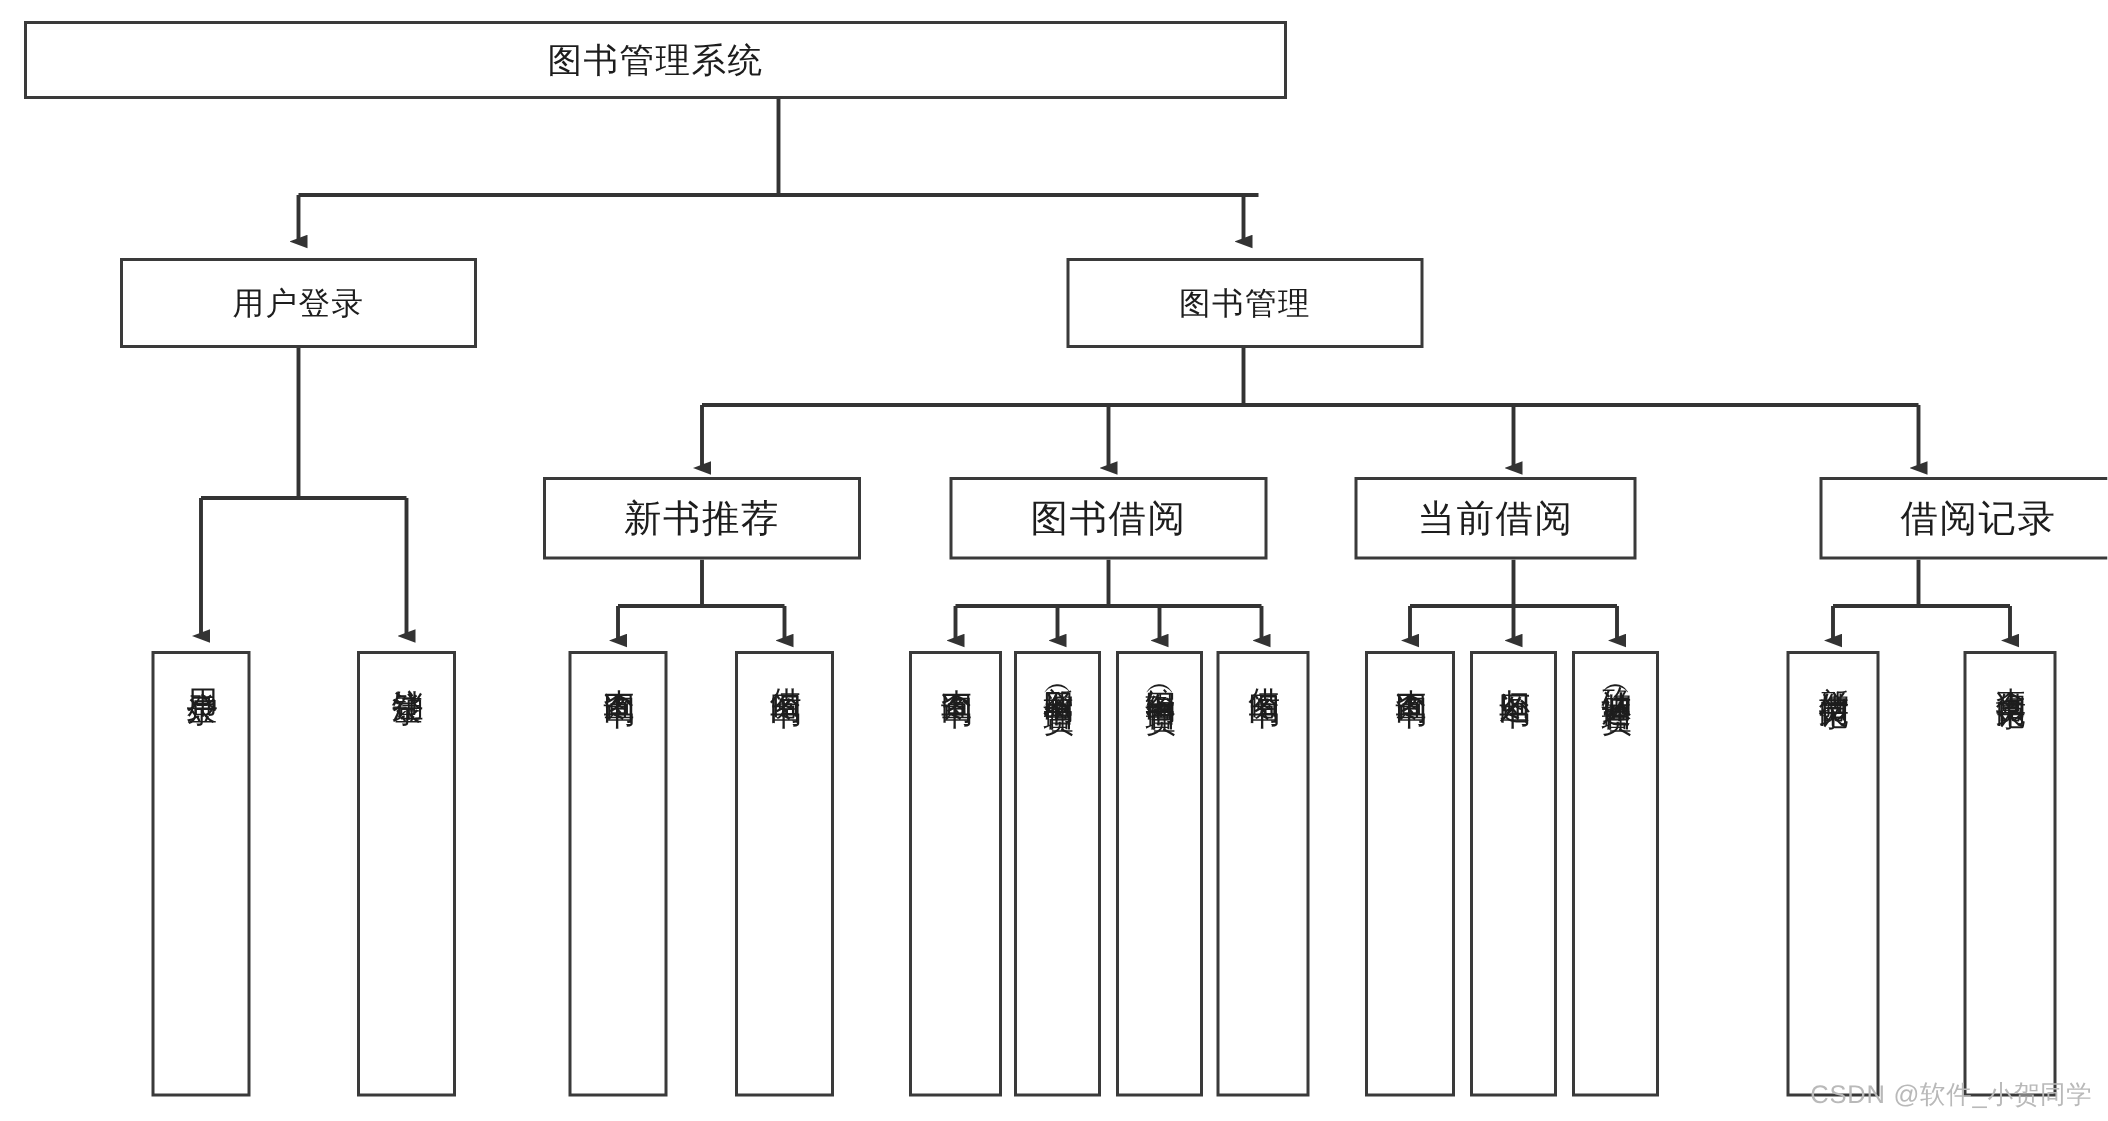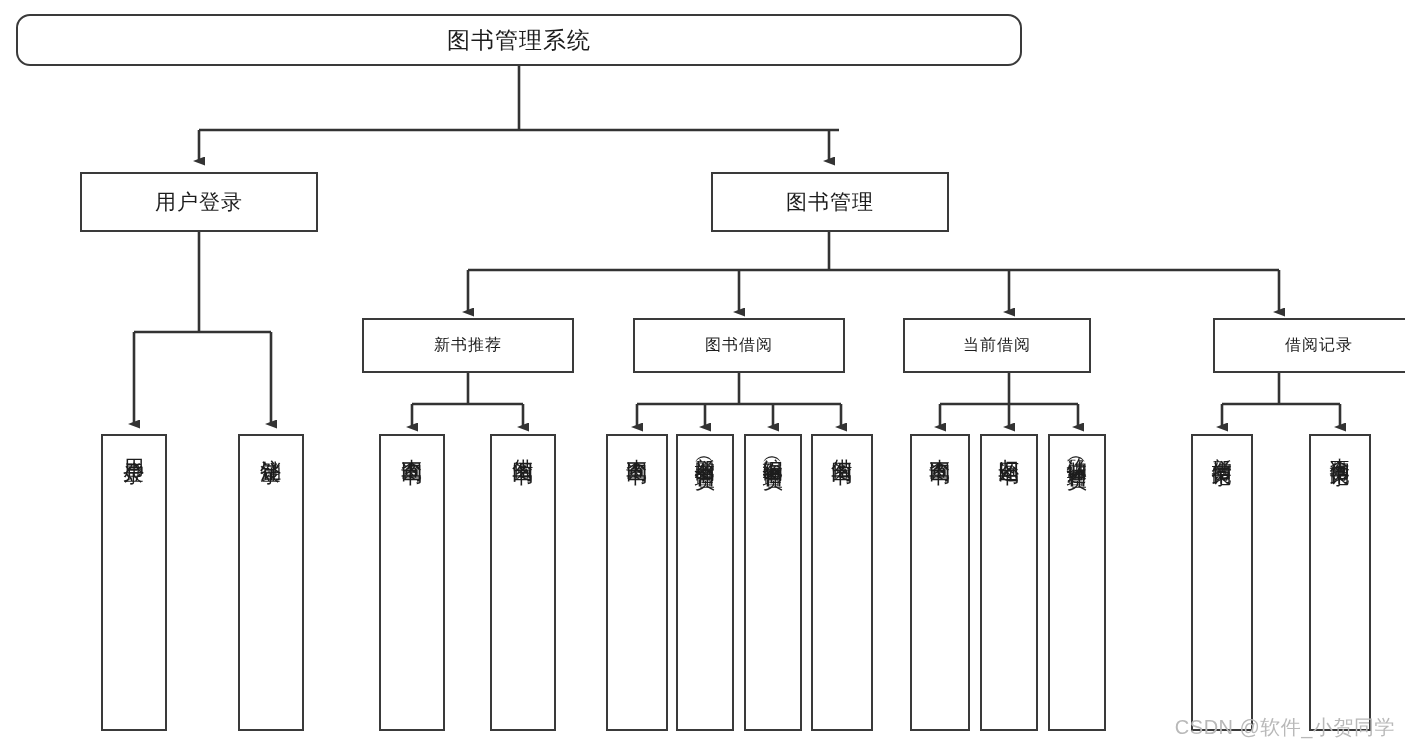--- a/index.html
+++ b/index.html
@@ -40,41 +40,41 @@
   }
   .node.root {
     font-size: 23px;
     letter-spacing: 1px;
   }
   .node.level1 {
     font-size: 21px;
     letter-spacing: 1px;
   }
   .node.level2 {
-    font-size: 16px;
+    font-size: 25px;
     letter-spacing: 1px;
   }
   .node.leaf {
     font-size: 21px;
     writing-mode: vertical-rl;
     text-orientation: upright;
     align-items: center;
     justify-content: flex-start;
     padding-top: 6px;
     line-height: 1.12;
     letter-spacing: 2px;
   }
   .node.leaf.tall-text {
     font-size: 20px;
   }
   .watermark {
     position: absolute;
     right: 10px;
     bottom: 6px;
-    font-size: 20px;
+    font-size: 17px;
     color: #b9b9b9;
     white-space: nowrap;
     z-index: 5;
     letter-spacing: 0.5px;
   }
 </style>
 </head>
 <body>
 
 <div id="canvas">
@@ -122,21 +122,21 @@
       <path d="M1009,404 L1009,427" marker-end="url(#arrow)"></path>
       <path d="M1078,404 L1078,427" marker-end="url(#arrow)"></path>
 
       <path d="M1279,373 L1279,404"></path>
       <path d="M1222,404 L1340,404"></path>
       <path d="M1222,404 L1222,427" marker-end="url(#arrow)"></path>
       <path d="M1340,404 L1340,427" marker-end="url(#arrow)"></path>
     </g>
   </svg>
 
-  <div class="node root" style="left:16px; top:14px; width:1006px; height:52px;border-radius:14px;">
+  <div class="node root" style="left:16px; top:14px; width:842px; height:52px;">
     <span>图书管理系统</span>
   </div>
 
   <div class="node level1" style="left:80px; top:172px; width:238px; height:60px;">
     <span>用户登录</span>
   </div>
   <div class="node level1" style="left:711px; top:172px; width:238px; height:60px;justify-content:center;">
     <span>图书管理</span>
   </div>
 

